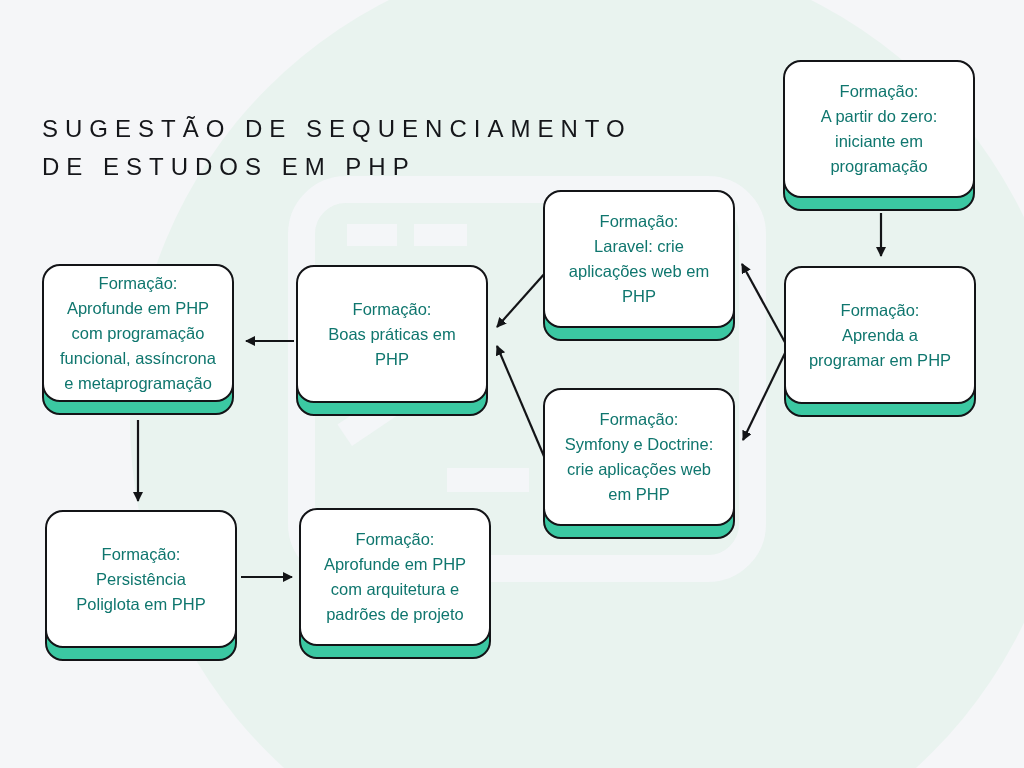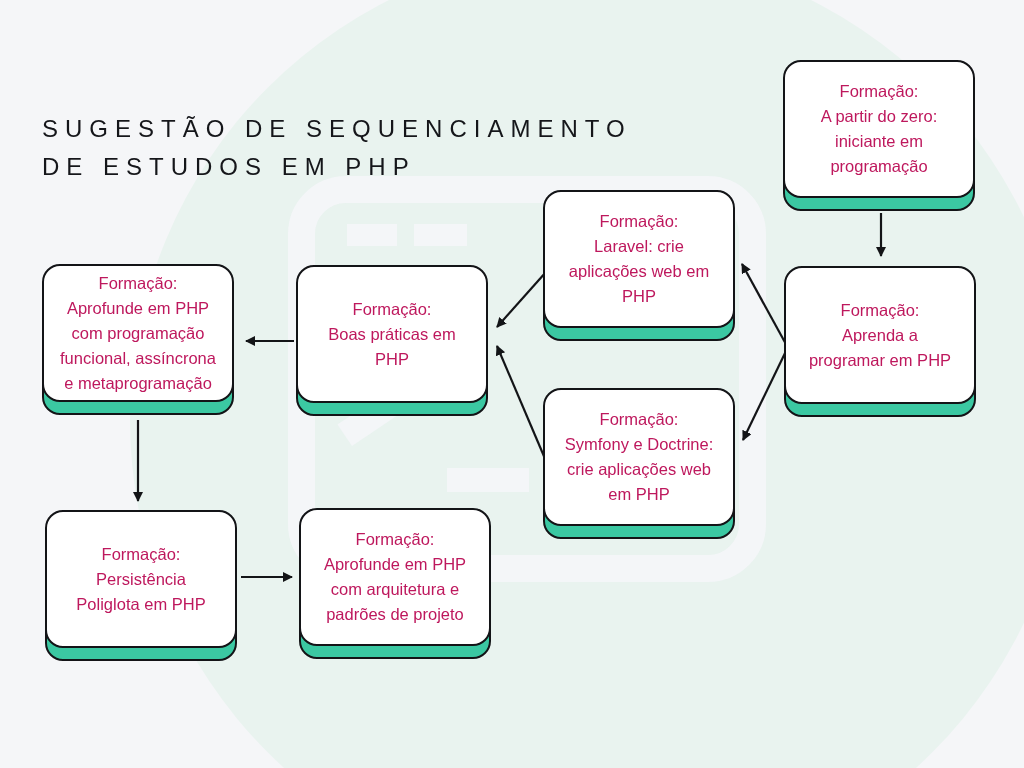--- a/index.html
+++ b/index.html
@@ -57,21 +57,21 @@
   }
   .node-front {
     position:absolute; inset:0;
     background:#ffffff;
     border:2.5px solid #131417; border-radius:18px;
     display:flex; align-items:center; justify-content:center;
     text-align:center; padding:6px 4px; box-sizing:border-box;
   }
   .node-text {
     margin:0; font-size:16.5px; line-height:25px;
-    color:#be185d; white-space:pre-line;
+    color:#0f766e; white-space:pre-line;
   }
 
   .node--start        { left:783px; top:60px;  }
   .node--aprenda      { left:784px; top:266px; }
   .node--laravel      { left:543px; top:190px; }
   .node--symfony      { left:543px; top:388px; }
   .node--boas         { left:296px; top:265px; }
   .node--funcional    { left:42px;  top:264px; }
   .node--persistencia { left:45px;  top:510px; }
   .node--arquitetura  { left:299px; top:508px; }

